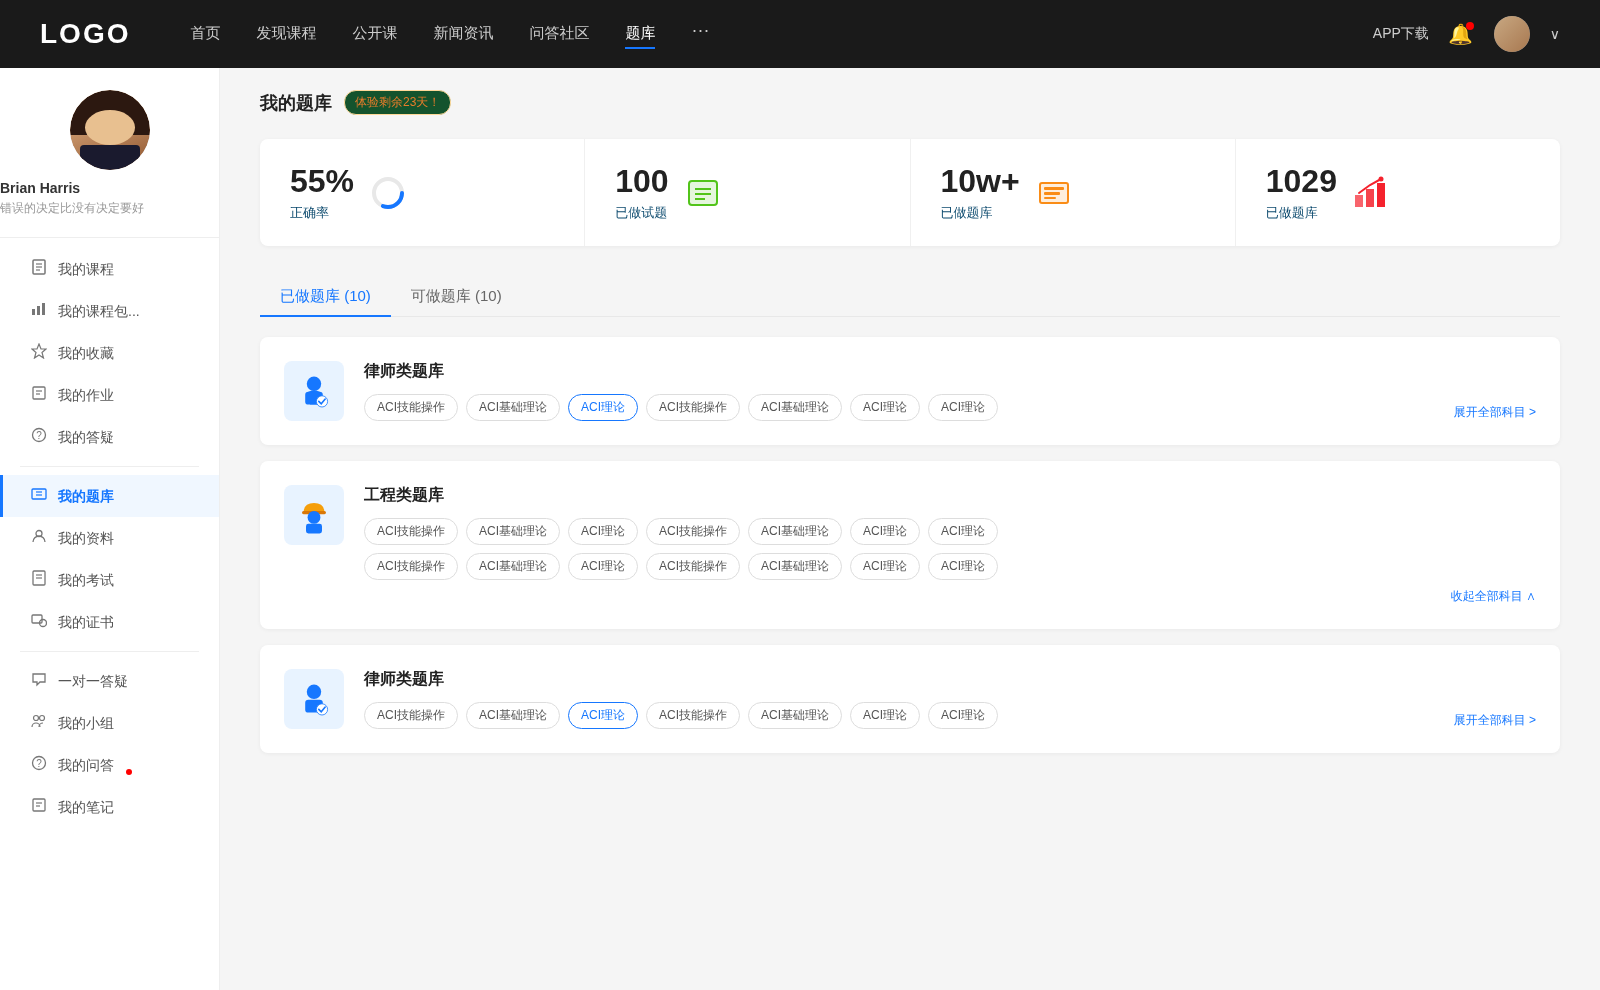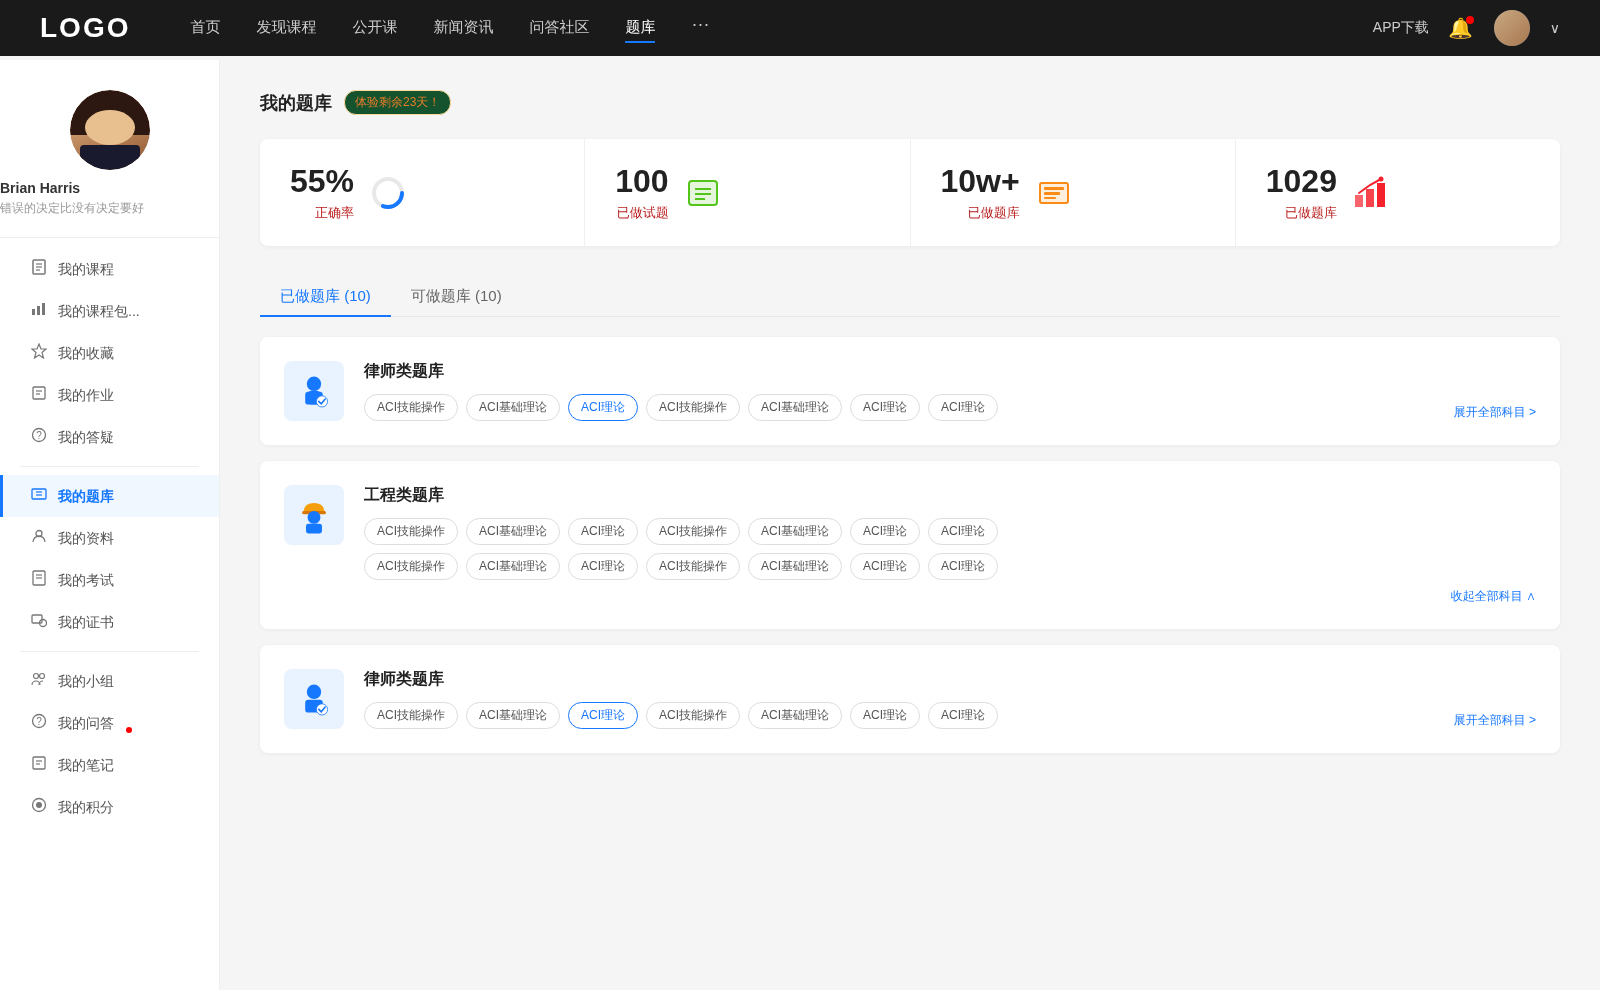--- a/index.html
+++ b/index.html
@@ -1,21 +1,21 @@
 <!DOCTYPE html>
 <html><head>
   <meta charset="utf-8">
   <style>
     * { box-sizing: border-box; margin: 0; padding: 0; }
     body { font-family: 'PingFang SC', 'Microsoft YaHei', sans-serif; background: #f5f5f5; color: #333; font-size: 14px; }
 
     
     .navbar {
       background: #1a1a1a;
-      height: 56px;
+      height: 68px;
       display: flex;
       align-items: center;
       padding: 0 40px;
       position: fixed;
       top: 0; left: 0; right: 0;
       z-index: 100;
     }
     .navbar-logo { color: #fff; font-size: 28px; font-weight: bold; letter-spacing: 2px; margin-right: 60px; }
     .navbar-menu { display: flex; gap: 36px; flex: 1; }
     .navbar-menu-item { color: #ccc; font-size: 15px; cursor: pointer; padding: 4px 0; }
@@ -102,21 +102,21 @@
     }
     .stat-item {
       flex: 1;
       padding: 24px 30px;
       border-right: 1px solid #f0f0f0;
       display: flex; align-items: center; gap: 16px;
     }
     .stat-item:last-child { border-right: none; }
     .stat-text { }
     .stat-number { font-size: 32px; font-weight: 700; color: #222; }
-    .stat-label { font-size: 13px; color: #b91c1c; margin-top: 4px; text-align: right; }
+    .stat-label { font-size: 13px; color: #0c4a6e; margin-top: 4px; }
     .stat-icon { width: 36px; height: 36px; }
 
     
     .tabs-row { display: flex; gap: 0; margin-bottom: 20px; border-bottom: 1px solid #e8e8e8; }
     .tab-item {
       font-size: 15px; padding: 10px 20px; cursor: pointer; color: #666;
       position: relative;
     }
     .tab-item.active { color: #1677ff; }
     .tab-item.active::after {
@@ -311,20 +311,28 @@
               <rect x="1" y="3" width="10" height="8" rx="1" stroke="#777" stroke-width="1.3"></rect>
               <circle cx="12" cy="11" r="3.5" stroke="#777" stroke-width="1.3"></circle>
             </svg>
         </span>
         <span>我的证书</span>
       </div>
       <div class="sidebar-divider"></div>
       <div class="sidebar-item">
         <span class="sidebar-item-icon">
           <svg width="16" height="16" viewBox="0 0 16 16" fill="none">
+              <path d="M2 3h12v8H9l-3 3V11H2V3z" stroke="#777" stroke-width="1.3"></path>
+            </svg>
+        </span>
+        <span>一对一答疑</span>
+      </div>
+      <div class="sidebar-item">
+        <span class="sidebar-item-icon">
+          <svg width="16" height="16" viewBox="0 0 16 16" fill="none">
               <circle cx="5" cy="5" r="2.5" stroke="#777" stroke-width="1.2"></circle>
               <circle cx="11" cy="5" r="2.5" stroke="#777" stroke-width="1.2"></circle>
               <path d="M1 14c0-2.2 1.8-4 4-4s4 1.8 4 4" stroke="#777" stroke-width="1.2"></path>
               <path d="M8 14c0-2.2 1.8-4 4-4" stroke="#777" stroke-width="1.2"></path>
             </svg>
         </span>
         <span>我的小组</span>
       </div>
       <div class="sidebar-item">
         <span class="sidebar-item-icon">
@@ -338,29 +346,20 @@
       </div>
       <div class="sidebar-item">
         <span class="sidebar-item-icon">
           <svg width="16" height="16" viewBox="0 0 16 16" fill="none">
               <rect x="2" y="2" width="12" height="12" rx="1" stroke="#777" stroke-width="1.3"></rect>
               <line x1="5" y1="6" x2="11" y2="6" stroke="#777" stroke-width="1.2"></line>
               <line x1="5" y1="9" x2="9" y2="9" stroke="#777" stroke-width="1.2"></line>
             </svg>
         </span>
         <span>我的笔记</span>
-      </div>
-      <div class="sidebar-item">
-        <span class="sidebar-item-icon">
-          <svg width="16" height="16" viewBox="0 0 16 16" fill="none">
-              <circle cx="8" cy="8" r="6.5" stroke="#777" stroke-width="1.3"></circle>
-              <circle cx="8" cy="8" r="3" fill="#777"></circle>
-            </svg>
-        </span>
-        <span>我的积分</span>
       </div>
     </div>
   </aside>
 
   <main class="main">
 
     <div class="page-header">
       <span class="page-title">我的题库</span>
       <span class="trial-badge">体验剩余23天！</span>
     </div>

